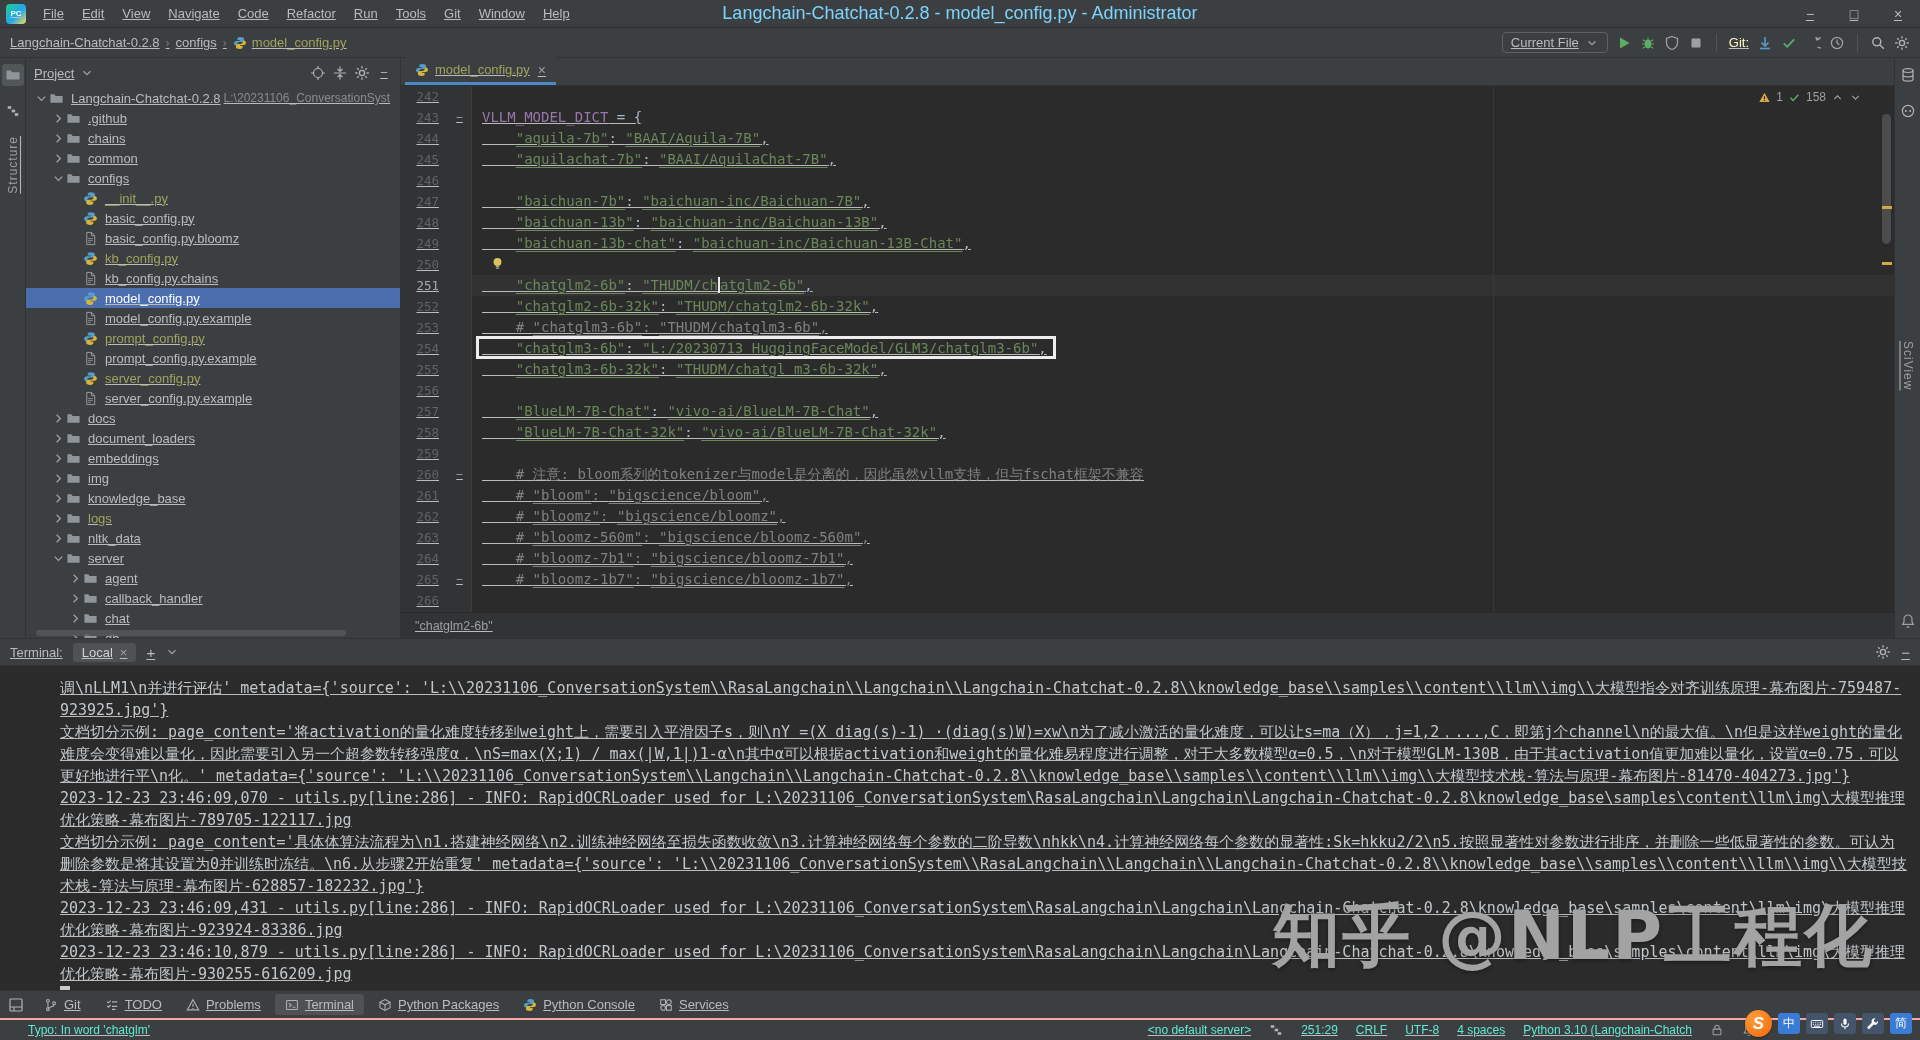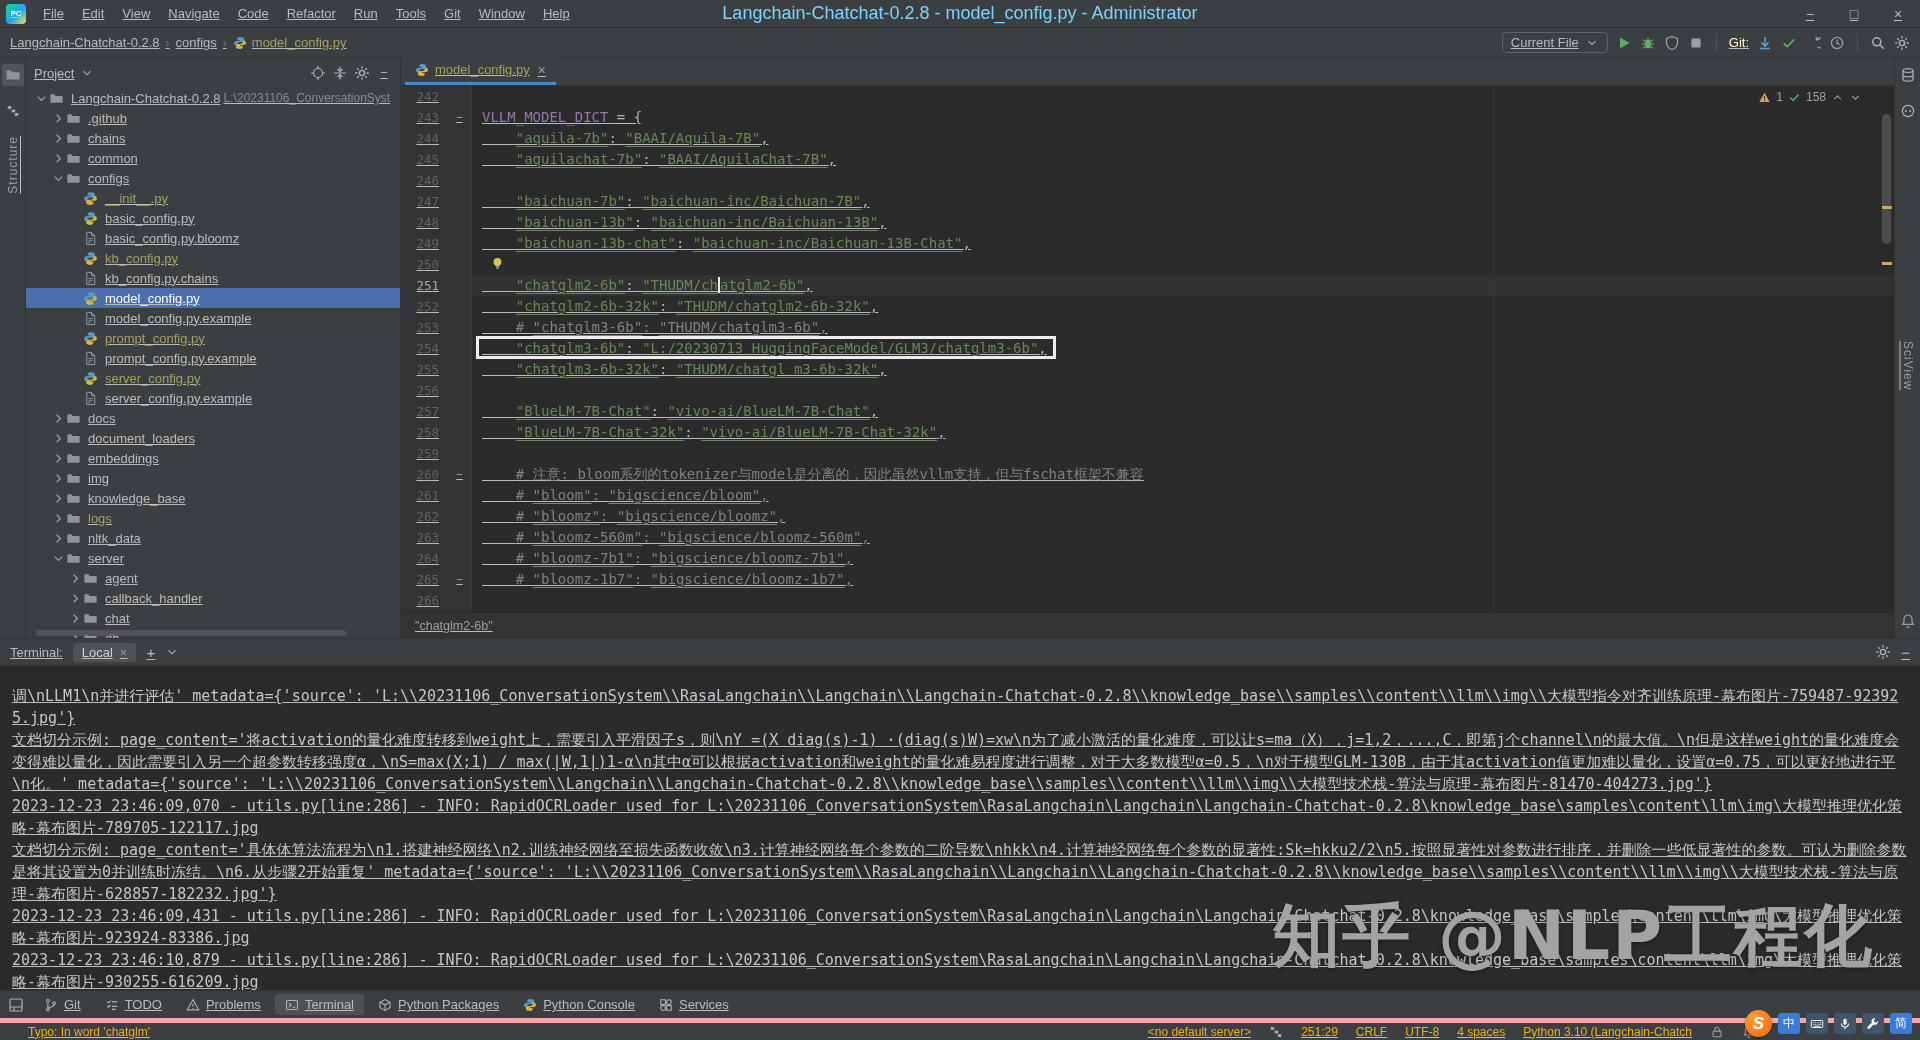--- a/index.html
+++ b/index.html
@@ -94,30 +94,30 @@
   .ebread { height:26px; background:#313335; border-top:1px solid #2a2a2a; display:flex; align-items:center; padding:0 14px; color:#9da0a3; font-size:12.5px; flex:0 0 26px;}
 
   
   .term-header { height:28px; background:#3c3f41; border-top:1px solid #323232; border-bottom:1px solid #323232; display:flex; align-items:center; padding:0 10px; gap:10px; flex:0 0 28px;}
   .term-title { color:#bbbbbb; }
   .term-tab { display:flex; align-items:center; gap:7px; background:#4e5254; padding:2px 9px; border-radius:3px; color:#cfd2d6;}
   .term-tab .close { color:#9da0a3; }
   .term-plus { color:#bbbbbb; font-size:15px; }
   .term-header .spacer { flex:1; }
   .term-dash { color:#bbbbbb; font-size:15px; }
-  .term-body { height:324px; flex:0 0 324px; background:#2b2b2b; padding:19px 12px 0 12px; overflow:hidden;
+  .term-body { height:324px; flex:0 0 324px; background:#2b2b2b; padding:11px 12px 0 12px; overflow:hidden;
     font-family:"DejaVu Sans Mono", monospace; font-size:15px; line-height:22px; color:#c2c7cb;
-    white-space:pre-wrap; word-break:break-all; }
+    white-space:pre-wrap; word-break:break-all;margin-left:48px; }
   .tblock { display:inline-block; width:10px; height:18px; background:#c8c8c8; vertical-align:-3px;}
 
   
   .toolbar { height:28px; background:#3c3f41; border-top:1px solid #323232; display:flex; align-items:center; gap:4px; padding:0 8px; flex:0 0 28px;}
   .ttab { display:flex; align-items:center; gap:6px; padding:3px 10px; border-radius:3px; color:#bbbbbb;}
   .ttab.active { background:#4e5254; }
-  .statusbar { height:22px; background:#3c3f41; border-top:5px solid #fca5a5; display:flex; align-items:center; padding:0 14px 0 28px; color:#eab308; font-size:12px; flex:0 0 22px;}
+  .statusbar { height:22px; background:#3c3f41; border-top:2px solid #fca5a5; display:flex; align-items:center; padding:0 14px 0 28px; color:#5eead4; font-size:12px; flex:0 0 22px;}
   .statusbar .spacer { flex:1; }
   .status-items { display:flex; align-items:center; gap:18px; margin-right:150px;}
 
   
   .watermark { position:absolute; right:46px; bottom:58px; z-index:40;
     font-family:"DejaVu Sans", sans-serif; font-size:68px; font-weight:bold; color:#a3a3a3;
     letter-spacing:2px; text-shadow:0 1px 4px rgba(0,0,0,.45); }
   .ime { position:absolute; right:8px; bottom:3px; z-index:50; display:flex; align-items:center; gap:6px; }
   .sogou { width:27px; height:27px; border-radius:50%; background:radial-gradient(circle at 35% 30%,#ff9d3c,#f2660a);
     color:#fff; font-weight:bold; font-style:italic; font-size:17px; display:flex; align-items:center; justify-content:center;

